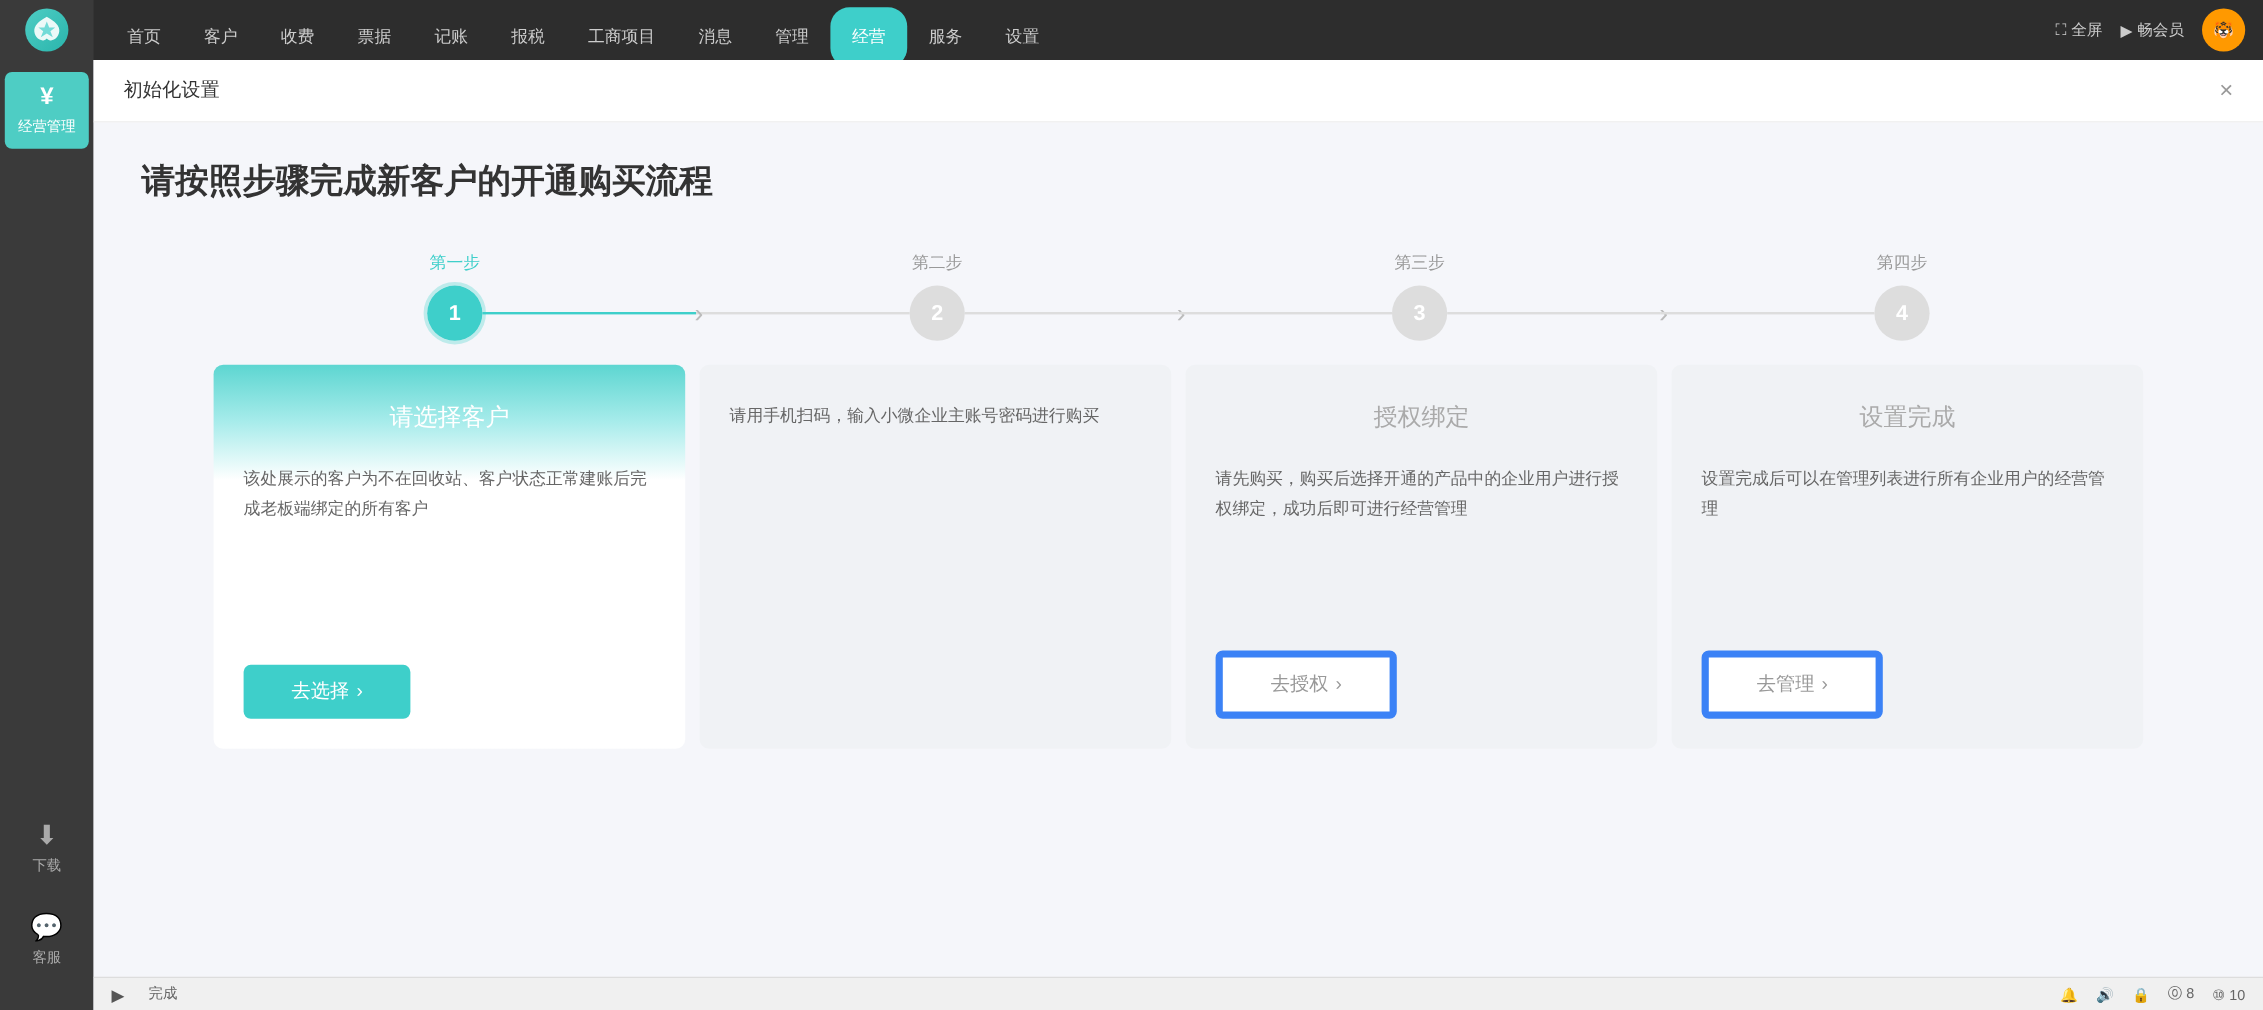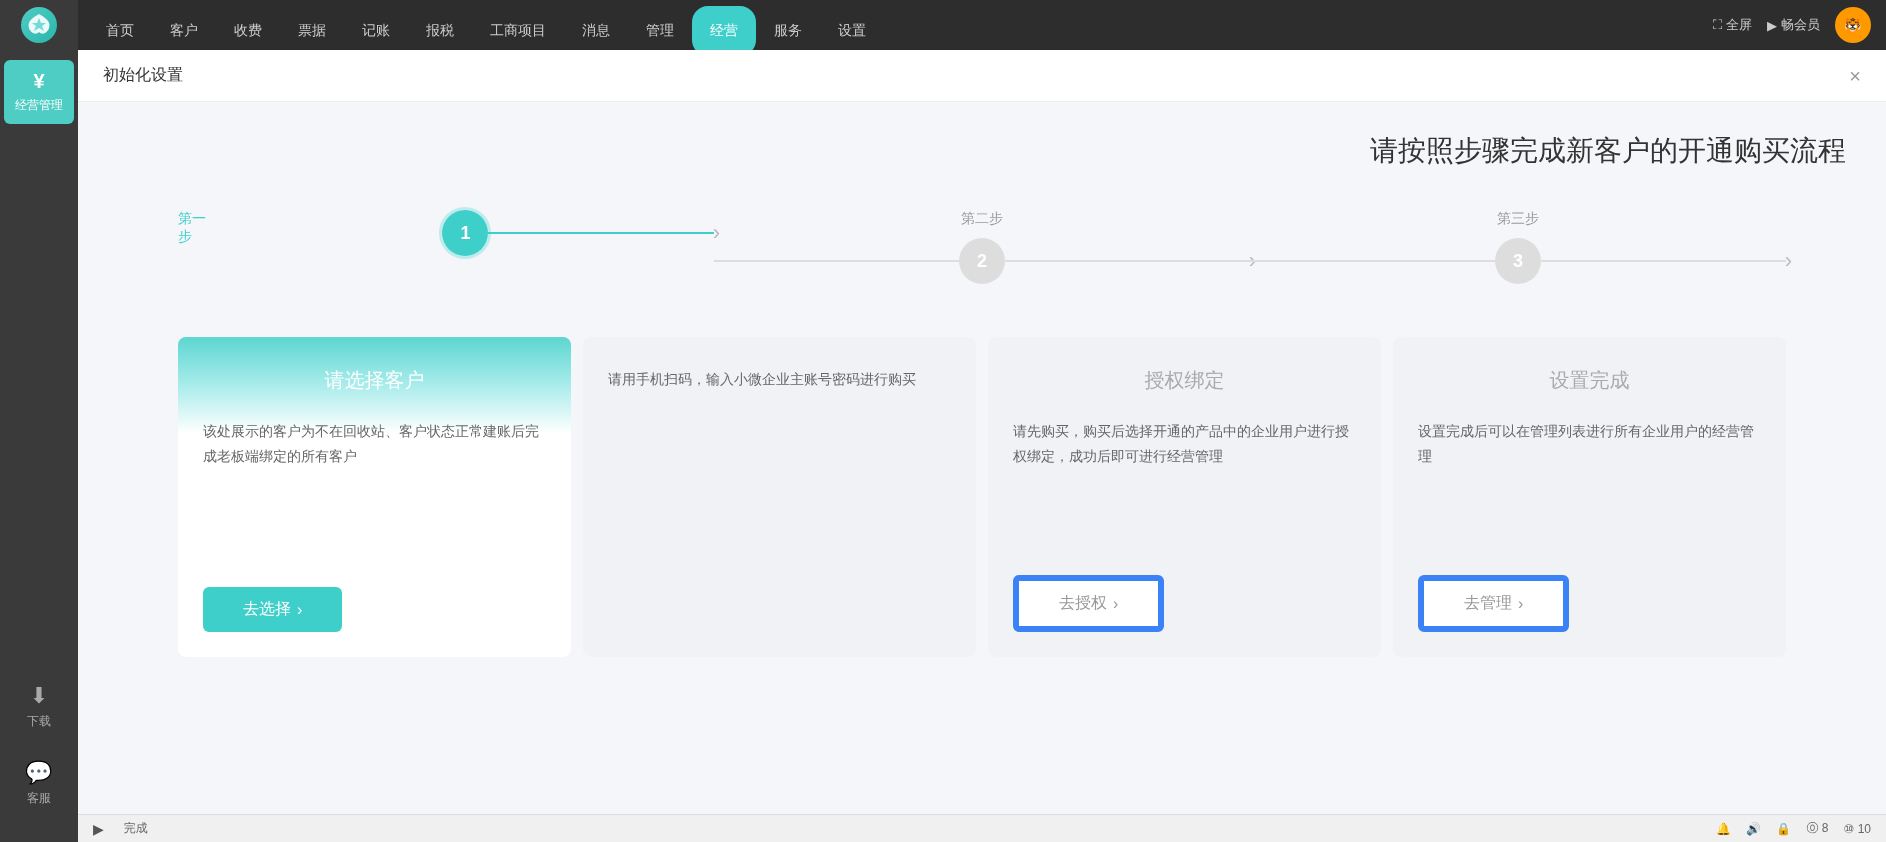--- a/index.html
+++ b/index.html
@@ -163,43 +163,42 @@
       line-height: 1;
     }
 
     
     .wizard-container {
       flex: 1;
       padding: 30px 40px;
       overflow: auto;
     }
     .wizard-title {
-      text-align: right;
+      text-align: left;
       font-size: 28px;
       color: #333;
       margin-bottom: 40px;
-      font-weight: normal;
+      font-weight: bold;
     }
 
     
     .cards-row {
       display: flex;
       gap: 12px;
       margin-top: 20px;
       padding: 0 60px;
     }
     .step-card {
       flex: 1;
       background: white;
       border-radius: 8px;
       padding: 30px 25px 25px;
       display: flex;
       flex-direction: column;
       min-height: 320px;
-      margin-top: 33px;
     }
     .step-card.active {
       background: linear-gradient(180deg, #5dd6d1 0%, #a8eceb 15%, white 30%);
       border: none;
     }
     .step-card.inactive {
       background: #f0f2f5;
     }
     .card-desc {
       font-size: 14px;
@@ -321,21 +320,21 @@
     <div class="page-header">
       <span class="page-title">初始化设置</span>
       <span class="close-btn">×</span>
     </div>
 
     <div class="wizard-container">
       <div class="wizard-title">请按照步骤完成新客户的开通购买流程</div>
 
       <div style="display:flex; padding: 0 60px; align-items:flex-start; margin-bottom: 15px;">
 
-        <div style="flex:1; display:flex; flex-direction:row; align-items:center;">
+        <div style="flex:1; display:flex; flex-direction:column; align-items:center;">
           <div style="font-size:14px; color:#3ecfca; margin-bottom:10px;">第一步</div>
           <div style="display:flex; align-items:center; width:100%;">
             <div style="flex:1; height:2px; background:transparent;"></div>
             <div style="width:46px; height:46px; border-radius:50%; background:#3ecfca; display:flex; align-items:center; justify-content:center; color:white; font-size:18px; font-weight:bold; z-index:2; position:relative;">
               <div style="position:absolute; width:46px; height:46px; border-radius:50%; border:3px solid rgba(62,207,202,0.3); top:-3px; left:-3px; width:52px; height:52px;"></div>
               <span>1</span>
             </div>
             <div style="flex:1; height:2px; background:#3ecfca; position:relative; display:flex; align-items:center; justify-content:flex-end;">
               <span style="color:#bbb; font-size:22px; margin-right:-6px;">›</span>
             </div>
@@ -361,20 +360,30 @@
             <div style="flex:1; height:2px; background:#ddd;"></div>
             <div style="width:46px; height:46px; border-radius:50%; background:#ddd; display:flex; align-items:center; justify-content:center; color:white; font-size:18px; font-weight:bold; flex-shrink:0;">
               <span>3</span>
             </div>
             <div style="flex:1; height:2px; background:#ddd; display:flex; align-items:center; justify-content:flex-end;">
               <span style="color:#bbb; font-size:22px; margin-right:-6px;">›</span>
             </div>
           </div>
         </div>
 
+        <div style="flex:1; display:flex; flex-direction:column; align-items:center;">
+          <div style="font-size:14px; color:#999; margin-bottom:10px;">第四步</div>
+          <div style="display:flex; align-items:center; width:100%;">
+            <div style="flex:1; height:2px; background:#ddd;"></div>
+            <div style="width:46px; height:46px; border-radius:50%; background:#ddd; display:flex; align-items:center; justify-content:center; color:white; font-size:18px; font-weight:bold; flex-shrink:0;">
+              <span>4</span>
+            </div>
+            <div style="flex:1; height:2px; background:transparent;"></div>
+          </div>
+        </div>
       </div>
 
       <div class="cards-row">
 
         <div class="step-card active">
           <div style="text-align:center; font-size:20px; color:white; margin-bottom:25px; font-weight:500;">请选择客户</div>
           <div class="card-desc">该处展示的客户为不在回收站、客户状态正常建账后完成老板端绑定的所有客户</div>
           <div class="card-footer">
             <button class="action-btn primary">
               <span>去选择</span>

